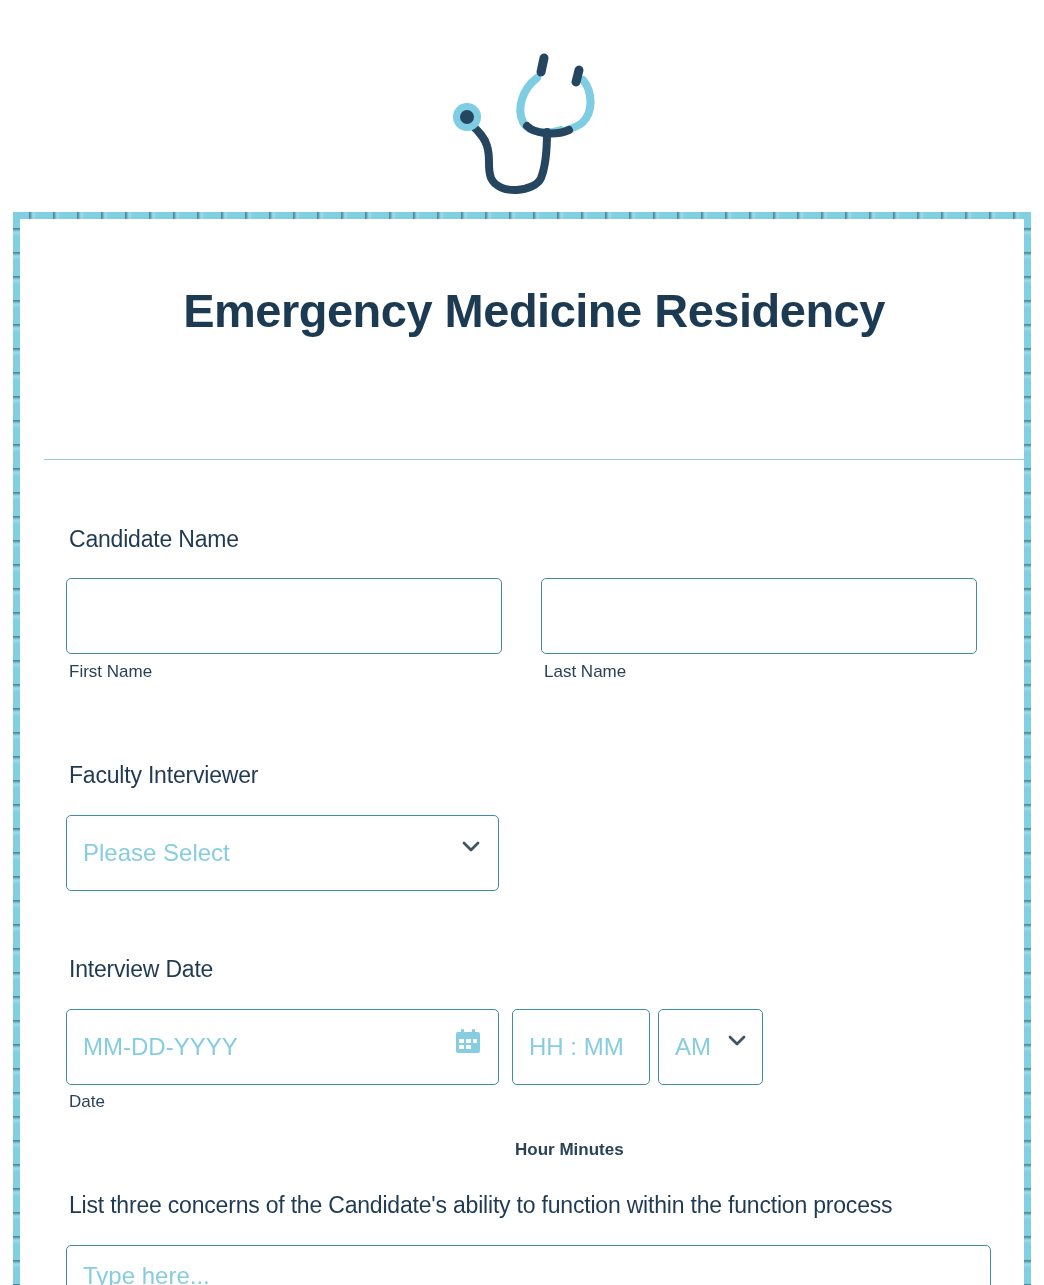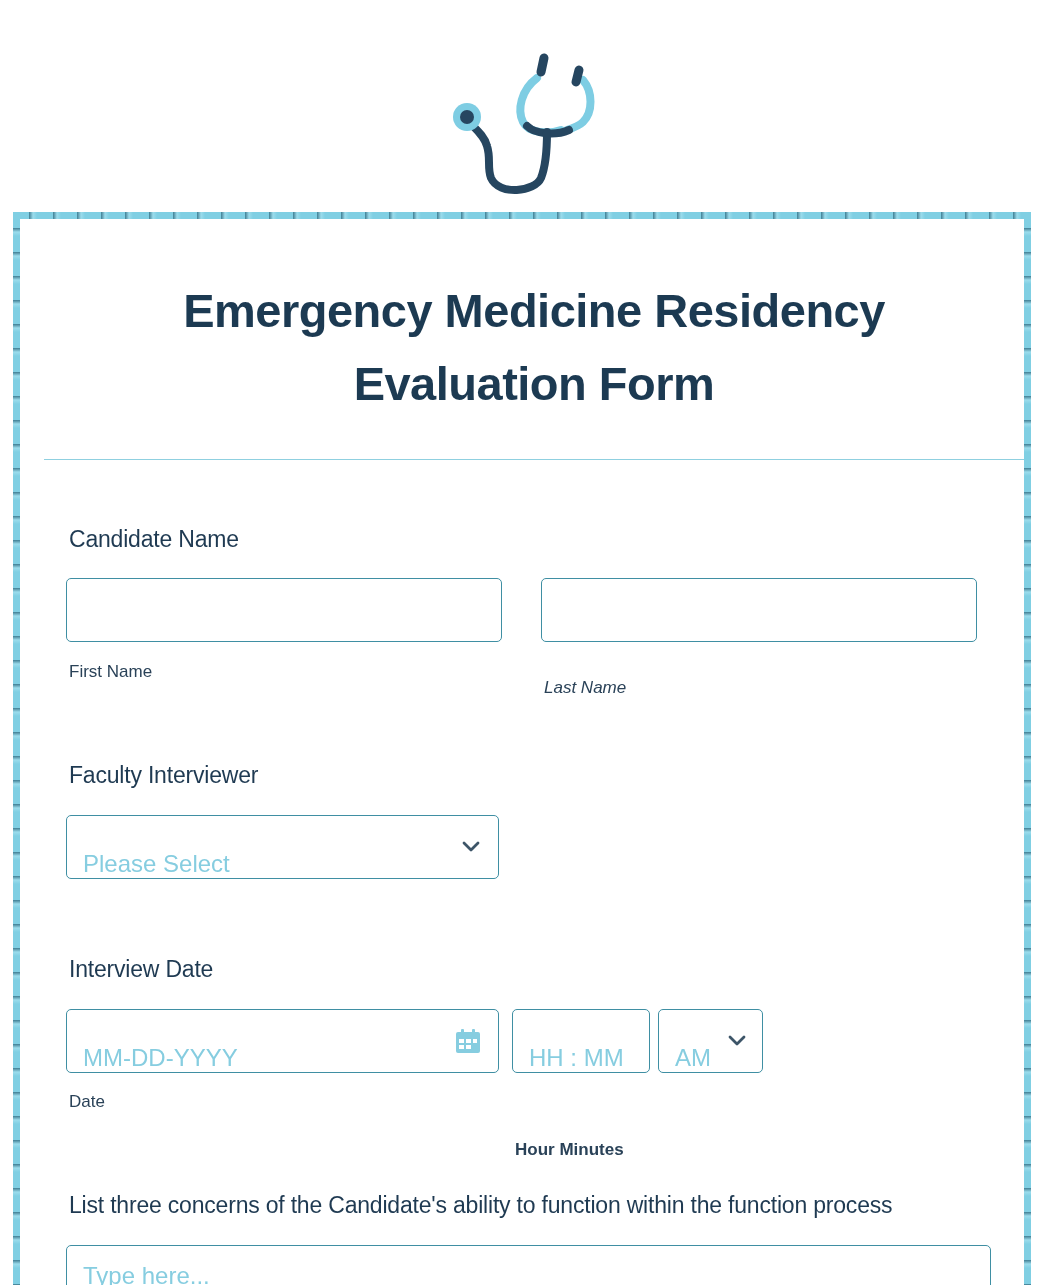--- a/index.html
+++ b/index.html
@@ -42,22 +42,22 @@
       color: #1c3a52; letter-spacing: -0.5px;
     }
 
     .field-label {
       position: absolute; font-size: 23px; color: #1f3a52; letter-spacing: -0.2px;
     }
     .sub-label {
       position: absolute; font-size: 17px; color: #2a4258;
     }
     .input-box {
-      position: absolute; height: 64px; border: 1.8px solid #3f8fa3; border-radius: 5px; background: #fff;
-      display: flex; align-items: flex-end; padding: 0 16px;
+      position: absolute; height: 76px; border: 1.8px solid #3f8fa3; border-radius: 5px; background: #fff;
+      display: flex; align-items: center; padding: 0 16px;
     }
     .placeholder {
       font-size: 24px; color: #86cde0; letter-spacing: 0px; white-space: nowrap;
     }
     .chevron {
       position: absolute; width: 22px; height: 22px; display: flex; align-items: center; justify-content: center;
     }
     .cal-icon { position: absolute; right: 17px; top: 18px; width: 26px; height: 26px; }
   </style>
 </head>
@@ -82,34 +82,33 @@
 </div>
 
 <div class="form-card">
   <div class="border-top"></div>
   <div class="border-left"></div>
   <div class="border-right"></div>
 
   <div class="header">
     <div class="title">
       <div>Emergency Medicine Residency</div>
-      <div>Evaluation Form</div>
     </div>
   </div>
 </div>
 
 <div class="field-label" style="left:69px; top:526px;">Candidate Name</div>
 <div class="input-box" style="left:66px; top:578px; width:436px;">
   <span class="placeholder"></span>
 </div>
 <div class="sub-label" style="left:69px; top:662px;">First Name</div>
 <div class="input-box" style="left:541px; top:578px; width:436px;">
   <span class="placeholder"></span>
 </div>
-<div class="sub-label" style="left:544px; top:678px;font-style:italic;">Last Name</div>
+<div class="sub-label" style="left:544px; top:662px;">Last Name</div>
 
 <div class="field-label" style="left:69px; top:762px;">Faculty Interviewer</div>
 <div class="input-box" style="left:66px; top:815px; width:433px;">
   <span class="placeholder">Please Select</span>
   <span class="chevron" style="right:16px; top:20px;">
     <svg width="18" height="12" viewBox="0 0 18 12">
         <path d="M2 2 L9 9 L16 2" fill="none" stroke="#3d5568" stroke-width="2.8" stroke-linecap="round" stroke-linejoin="round"></path>
       </svg>
   </span>
 </div>

